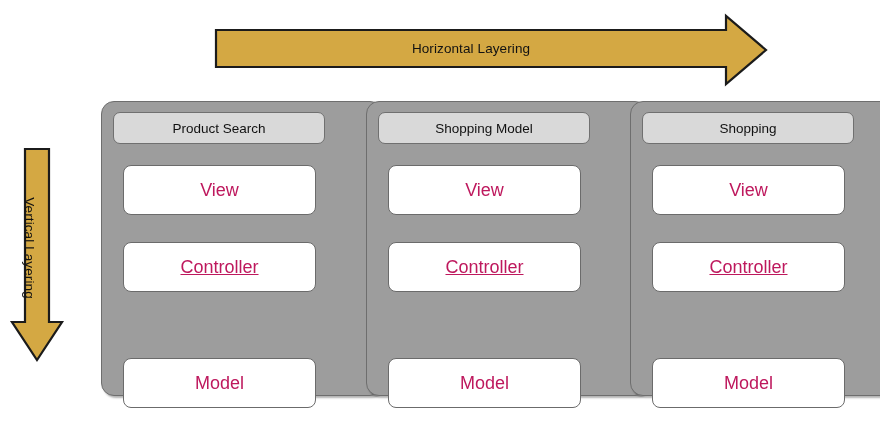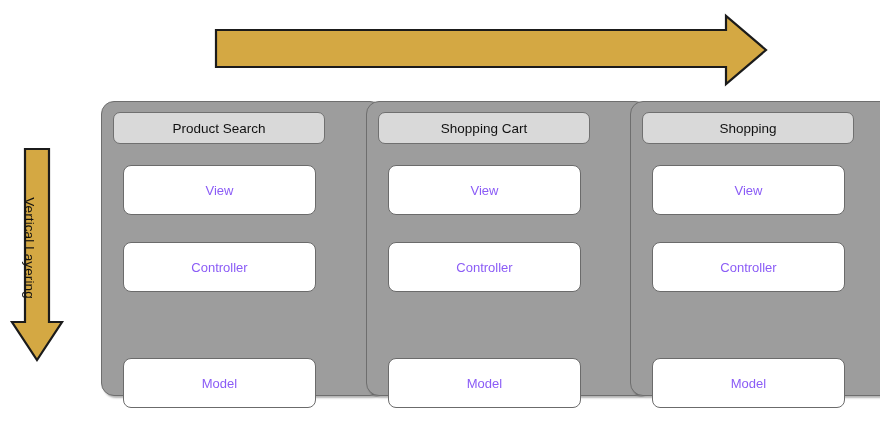--- a/index.html
+++ b/index.html
@@ -113,50 +113,51 @@
     left: 21px;
     width: 193px;
     height: 50px;
     background: #ffffff;
     border: 1.4px solid #6b6b6b;
     border-radius: 8px;
     box-sizing: border-box;
     display: flex;
     align-items: center;
     justify-content: center;
-    font-size: 13px;
-    color: #8b5cf6;
+    font-size: 18px;
+    color: #be185d;
   }
   .layer-box.pos-0 { top: 63px; }
-  .layer-box.pos-1 { top: 140px; }
+  .layer-box.pos-1 { top: 140px; text-decoration: underline; }
   .layer-box.pos-2 { top: 217px; margin-top: 39px; }
 </style>
 </head>
 <body>
 
 <div id="diagram-canvas">
 
   <svg id="horizontal-arrow" class="arrow-svg" viewBox="0 0 554 72">
     <polygon class="arrow-shape" points="2,16 512,16 512,2 552,36 512,70 512,53 2,53"></polygon>
   </svg>
+  <div id="horizontal-arrow-label" class="arrow-label">Horizontal Layering</div>
 
   <svg id="vertical-arrow" class="arrow-svg" viewBox="0 0 54 218">
     <polygon class="arrow-shape" points="15,3 39,3 39,176 52,176 27,214 2,176 15,176"></polygon>
   </svg>
   <div id="vertical-arrow-label" class="arrow-label">Vertical Layering</div>
 
   <div id="card-product-search" class="module-card">
     <div class="module-header">Product Search</div>
     <div class="layer-box pos-0">View</div>
     <div class="layer-box pos-1">Controller</div>
     <div class="layer-box pos-2">Model</div>
   </div>
 
   <div id="card-shopping-cart" class="module-card">
-    <div class="module-header">Shopping Cart</div>
+    <div class="module-header">Shopping Model</div>
     <div class="layer-box pos-0">View</div>
     <div class="layer-box pos-1">Controller</div>
     <div class="layer-box pos-2">Model</div>
   </div>
 
   <div id="card-payment" class="module-card">
     <div class="module-header">Shopping</div>
     <div class="layer-box pos-0">View</div>
     <div class="layer-box pos-1">Controller</div>
     <div class="layer-box pos-2">Model</div>

